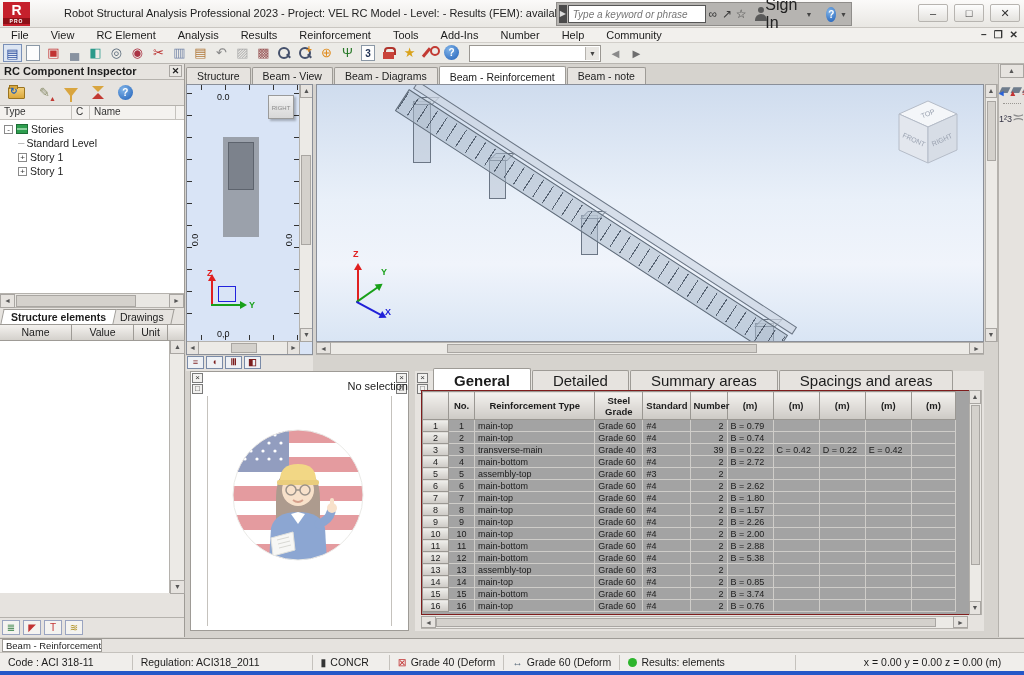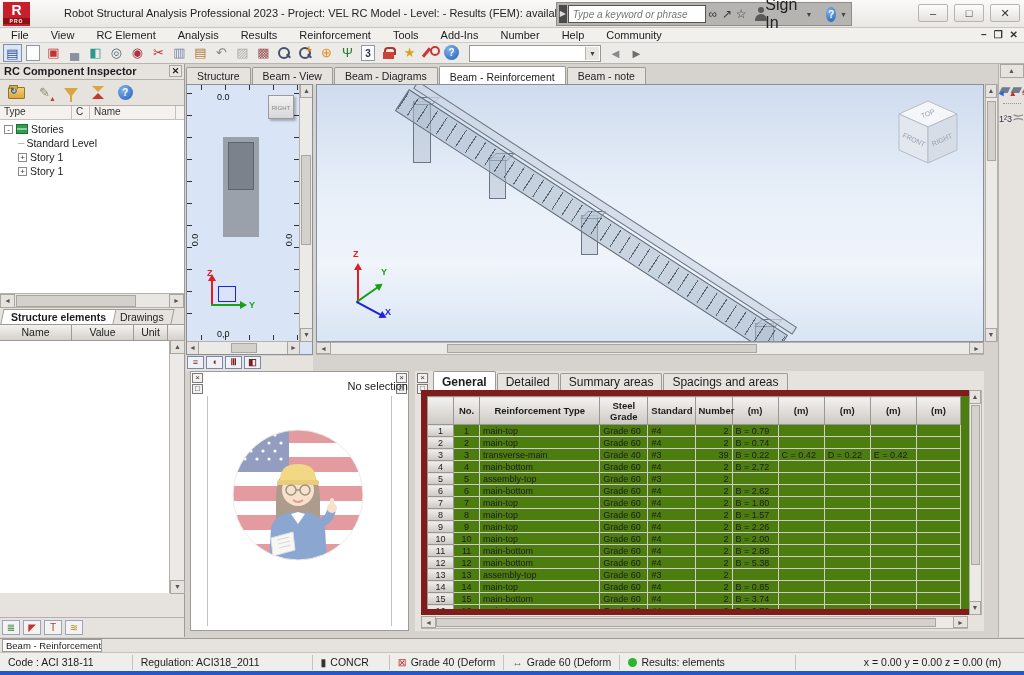--- a/index.html
+++ b/index.html
@@ -154,23 +154,23 @@
 
   
   .nosel { position:absolute; left:190px; top:371px; width:219px; height:260px; background:#fff; border:1px solid #9e9b96; }
   .mini-ctl { position:absolute; width:11px; height:10px; border:1px solid #7a7a7a; background:#f2f1ef; font-size:8px; line-height:8px; text-align:center; color:#333; }
   .nosel-msg { position:absolute; left:0; right:0; top:8px; text-align:right; font-size:11px; color:#222; }
   .edge-line { position:absolute; top:24px; bottom:4px; width:1px; background:#c5c2bd; }
 
   
   .reinf { position:absolute; left:415px; top:371px; width:569px; height:260px; background:#e6e3df; }
   .rp-tabs { position:absolute; left:18px; top:2px; height:17px; display:flex; align-items:flex-end; }
-  .rp-tab { font-size:12px; padding:1px 8px; border:1px solid #9e9b96; border-bottom:none; background:#e6e3df; border-radius:2px 2px 0 0; margin-right:1px; }
+  .rp-tab { font-size:15px; padding:1px 20px; border:1px solid #9e9b96; border-bottom:none; background:#e6e3df; border-radius:2px 2px 0 0; margin-right:1px; }
   .rp-tab.active { background:#fff; font-weight:bold; padding-top:3px; }
-  .rtab-wrap { position:absolute; left:6px; top:19px; right:2px; bottom:16px; background:#4d7c0f; border:6px solid #7f1d1d; overflow:hidden; }
+  .rtab-wrap { position:absolute; left:6px; top:19px; right:2px; bottom:16px; background:#a3a3a3; border:1px solid #7f1d1d; overflow:hidden; }
   table.rtab { border-collapse:collapse; table-layout:fixed; width:534px; }
   .rtab th { background:linear-gradient(#f4f2ef,#cdcac5); border:1px solid #9a9792; font-size:9.5px; height:28px; padding:0 2px; font-weight:bold; color:#1c1c1c; }
   .rtab td { border:1px solid #cfcdc9; font-size:9px; height:12px; padding:0 3px; white-space:nowrap; overflow:hidden; }
   .rtab td.rowbtn { background:linear-gradient(#f0efec,#ccc9c4); border:1px solid #9a9792; text-align:center; color:#222; }
   .rtab td.num { text-align:right; }
   .rtab td.ctr { text-align:center; }
   .rt-vscroll { position:absolute; right:2px; top:19px; width:13px; bottom:16px; background:#eceae6; border:1px solid #b5b2ad; }
   .rt-hscroll { position:absolute; left:6px; right:16px; bottom:2px; height:13px; background:#eceae6; border:1px solid #b5b2ad; }
 
   

